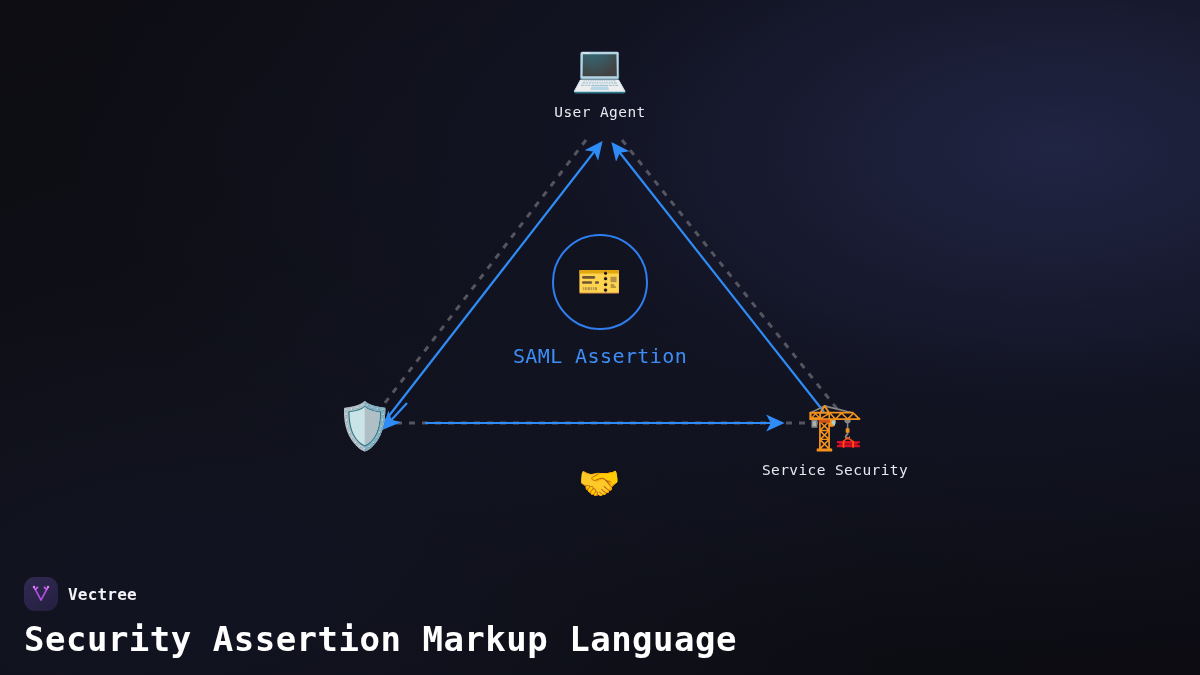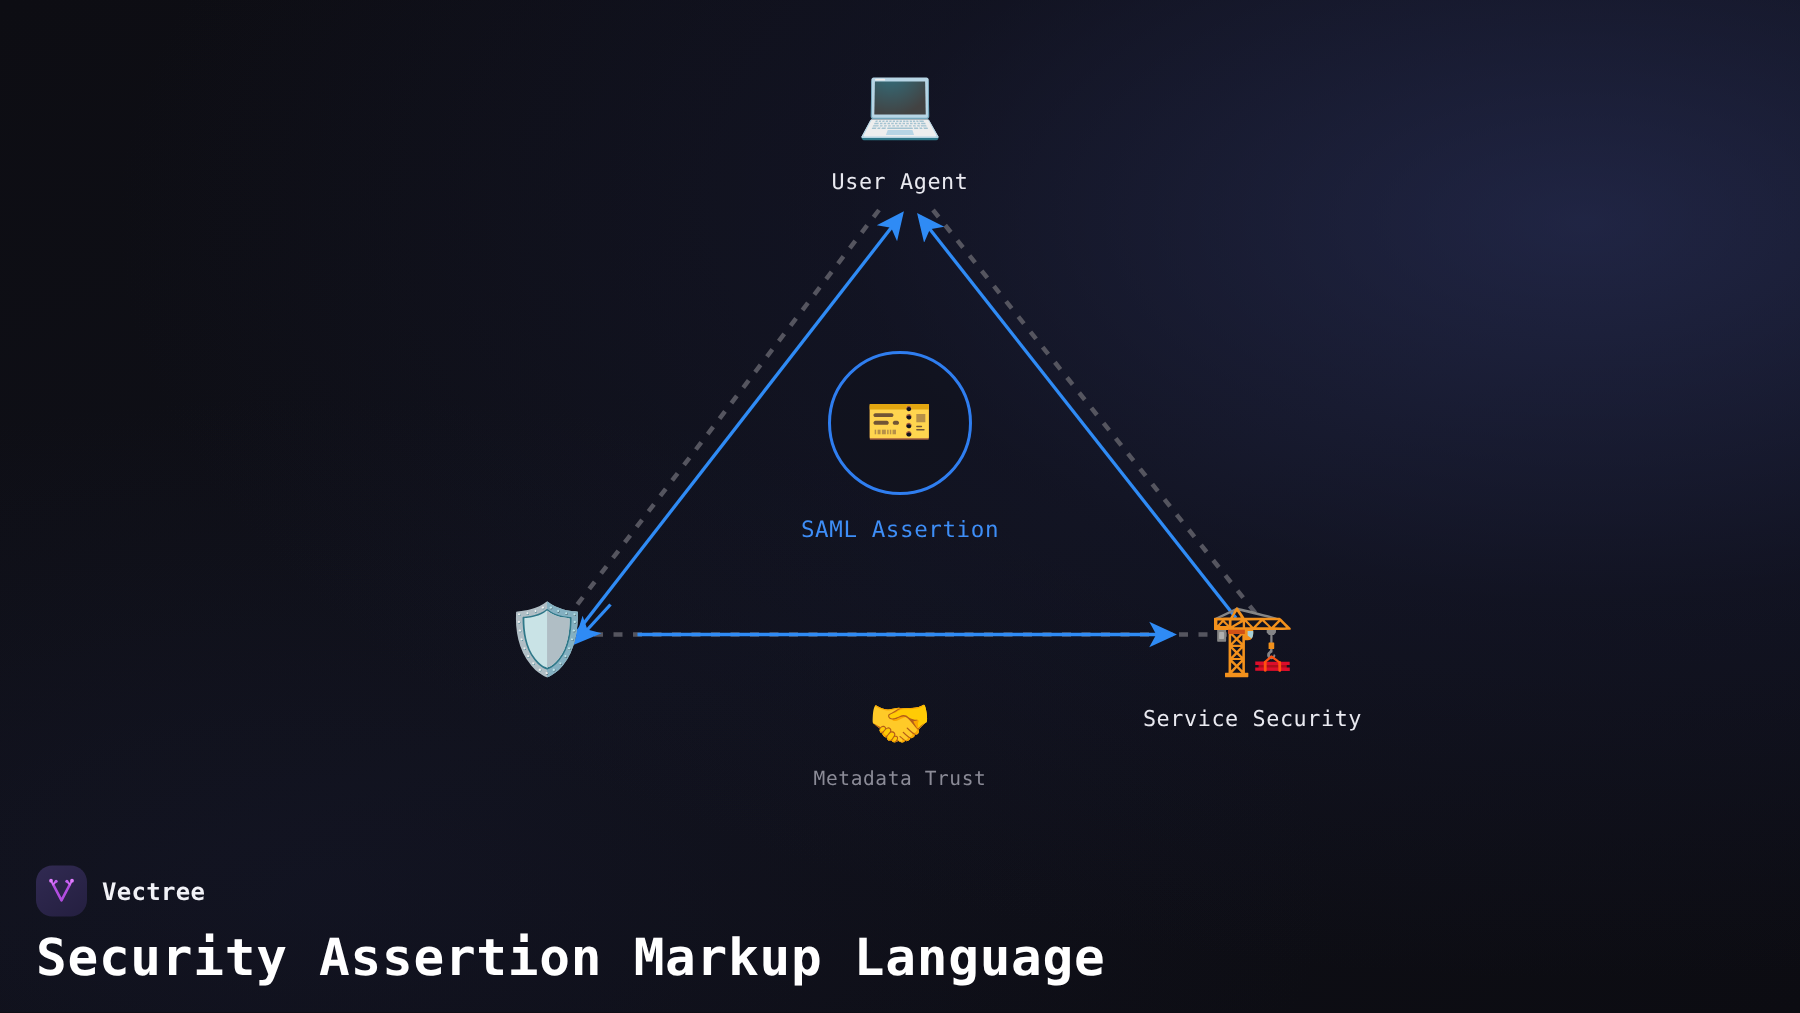--- a/index.html
+++ b/index.html
@@ -46,21 +46,21 @@
   }
   .node .glyph {
     font-family: "DejaVu Sans", "Liberation Sans", sans-serif;
     font-size: 46px;
     line-height: 56px;
     display: block;
     height: 56px;
   }
   .node .caption {
     display: block;
-    margin-top: 18px;
+    margin-top: 8px;
     font-size: 14.5px;
     letter-spacing: 0.4px;
     color: #e9e9f0;
     white-space: nowrap;
   }
 
   #node-user-agent { left: 600px; top: 40px; }
   #node-identity-provider { left: 365px; top: 398px; }
   #node-service-provider { left: 835px; top: 398px; }
 
@@ -86,21 +86,21 @@
     box-sizing: border-box;
   }
   #assertion-ring .glyph {
     font-family: "DejaVu Sans", "Liberation Sans", sans-serif;
     font-size: 36px;
     line-height: 36px;
   }
   #node-saml-assertion .caption {
     display: block;
     margin-top: 14px;
-    font-size: 15px;
+    font-size: 20px;
     letter-spacing: 0.4px;
     color: #3e8ef7;
     white-space: nowrap;
   }
 
   
   #node-metadata-trust {
     position: absolute;
     left: 600px;
     top: 462px;
@@ -213,21 +213,20 @@
 
     <div id="node-saml-assertion">
       <div id="assertion-ring">
         <span class="glyph">🎫</span>
       </div>
       <span class="caption">SAML Assertion</span>
     </div>
 
     <div id="node-metadata-trust">
       <span class="glyph">🤝</span>
-      <span class="caption">Metadata Trust</span>
     </div>
 
   </div>
 
   <div id="footer">
     <div id="brand-row">
       <div id="brand-mark">
         <svg width="20" height="20" viewBox="0 0 20 20" aria-hidden="true">
           <path d="M4.4 5.6 L10 16.2 L15.6 5.6" fill="none" stroke="#b24de0" stroke-width="1.7" stroke-linecap="round" stroke-linejoin="round"></path>
           <path d="M4.4 5.6 L3.0 3.4 M4.4 5.6 L6.2 3.8" fill="none" stroke="#d06bf5" stroke-width="1.3" stroke-linecap="round"></path>

